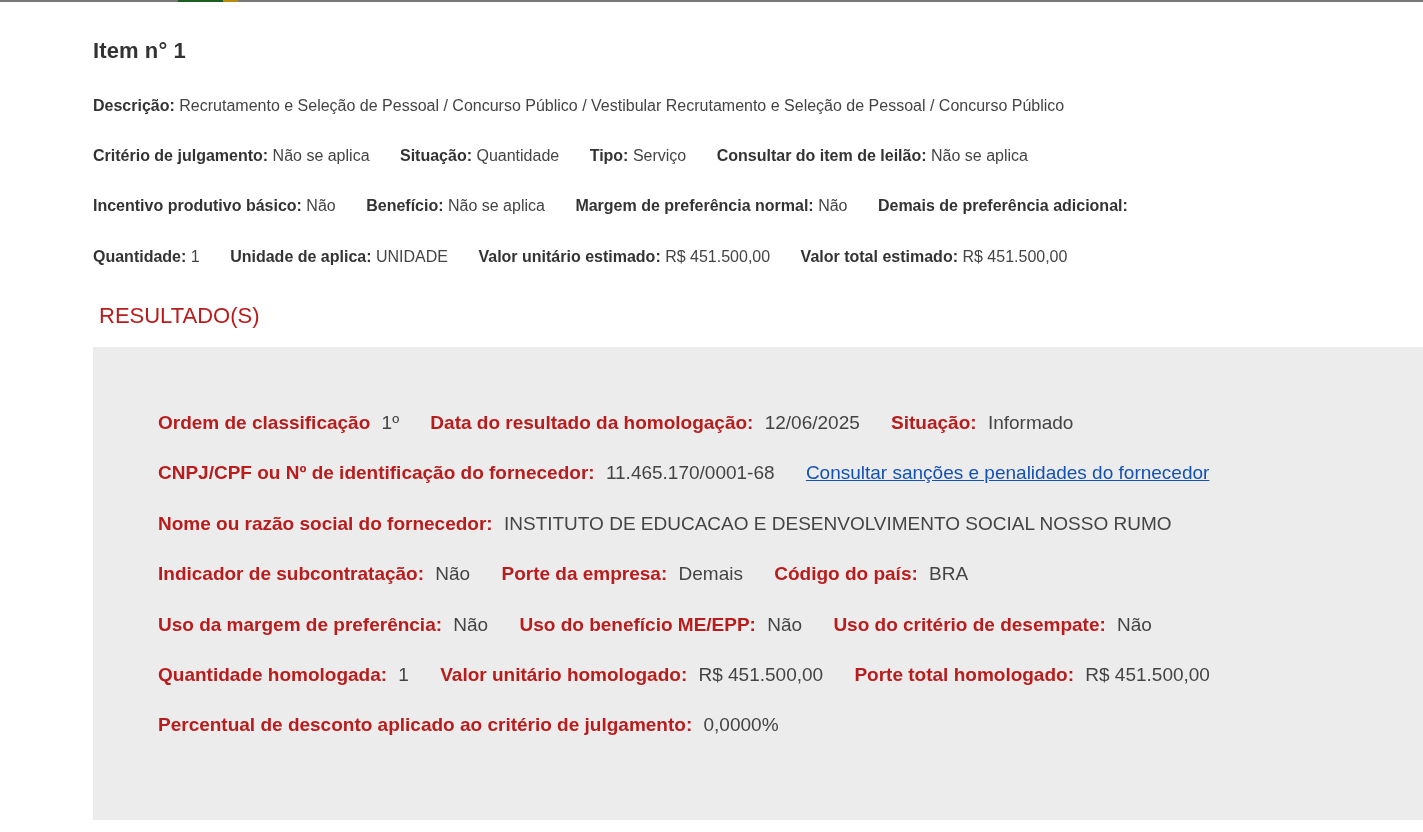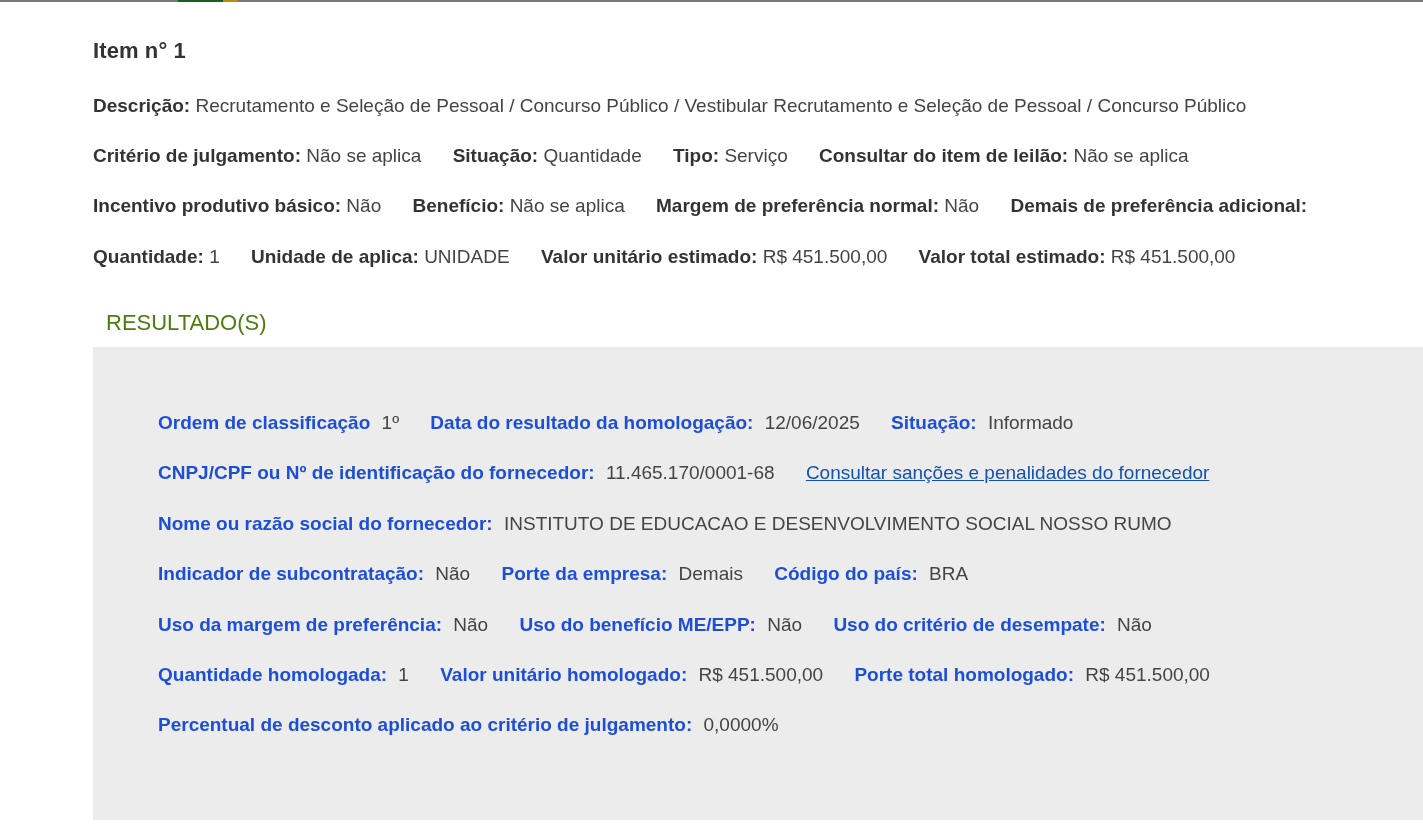--- a/index.html
+++ b/index.html
@@ -44,45 +44,45 @@
       margin: 0;
       font-size: 22px;
       font-weight: 600;
       color: #333333;
       white-space: nowrap;
       letter-spacing: 0.1px;
     }
     .info-line {
       position: absolute;
       left: 0;
-      font-size: 19px;
+      font-size: 16px;
       white-space: nowrap;
       color: #333333;
       line-height: 24px;
     }
     .field {
       display: inline;
       margin-right: 26px;
     }
     .field .lbl {
       font-weight: bold;
       color: #333333;
     }
     .field .val {
       font-weight: normal;
       color: #444444;
     }
     .results-heading {
       position: absolute;
       left: 0;
       top: 297px;
-      margin: 13px;
+      margin: 6px;
       font-size: 22px;
       font-weight: normal;
-      color: #4d7c0f;
+      color: #b91c1c;
       white-space: nowrap;
     }
     .results-panel {
       position: absolute;
       left: 93px;
       top: 347px;
       width: 1360px;
       height: 473px;
       background: #ececec;
     }
@@ -93,21 +93,21 @@
       line-height: 24px;
       white-space: nowrap;
       color: #333333;
     }
     .res-field {
       display: inline;
       margin-right: 26px;
     }
     .res-field .lbl {
       font-weight: bold;
-      color: #1d4ed8;
+      color: #b91c1c;
       margin-right: 6px;
     }
     .res-field .val {
       color: #444444;
     }
     .sanctions-link {
       color: #1351b4;
       text-decoration: underline;
       cursor: pointer;
     }

